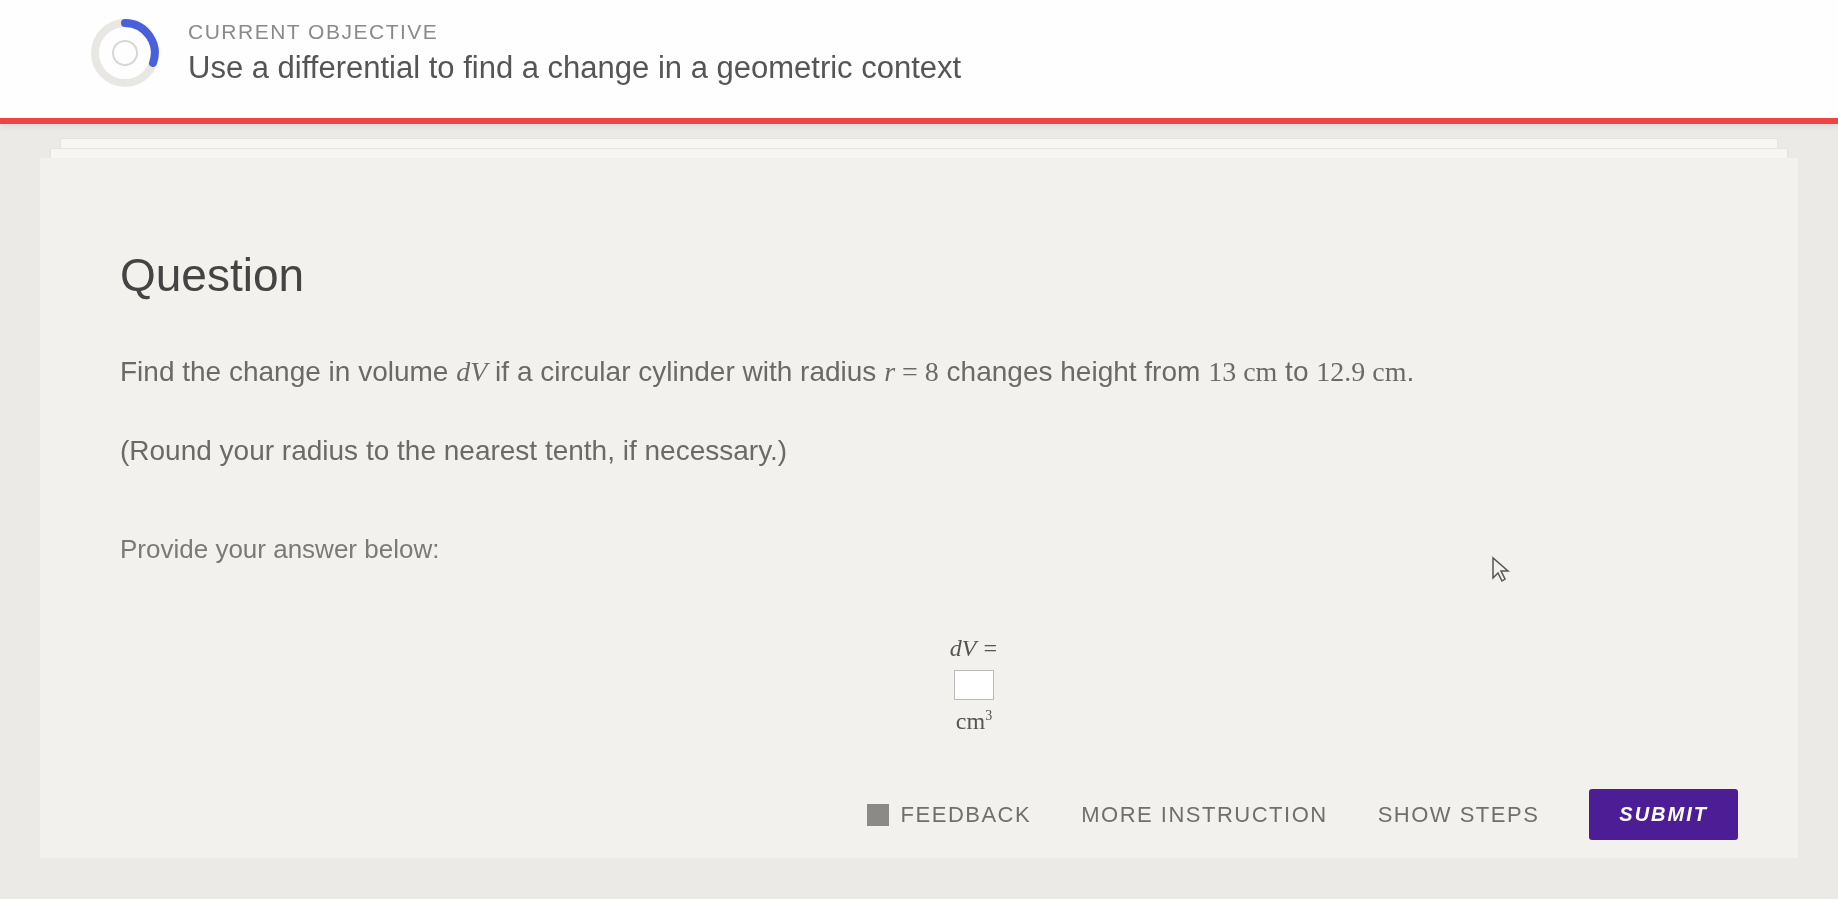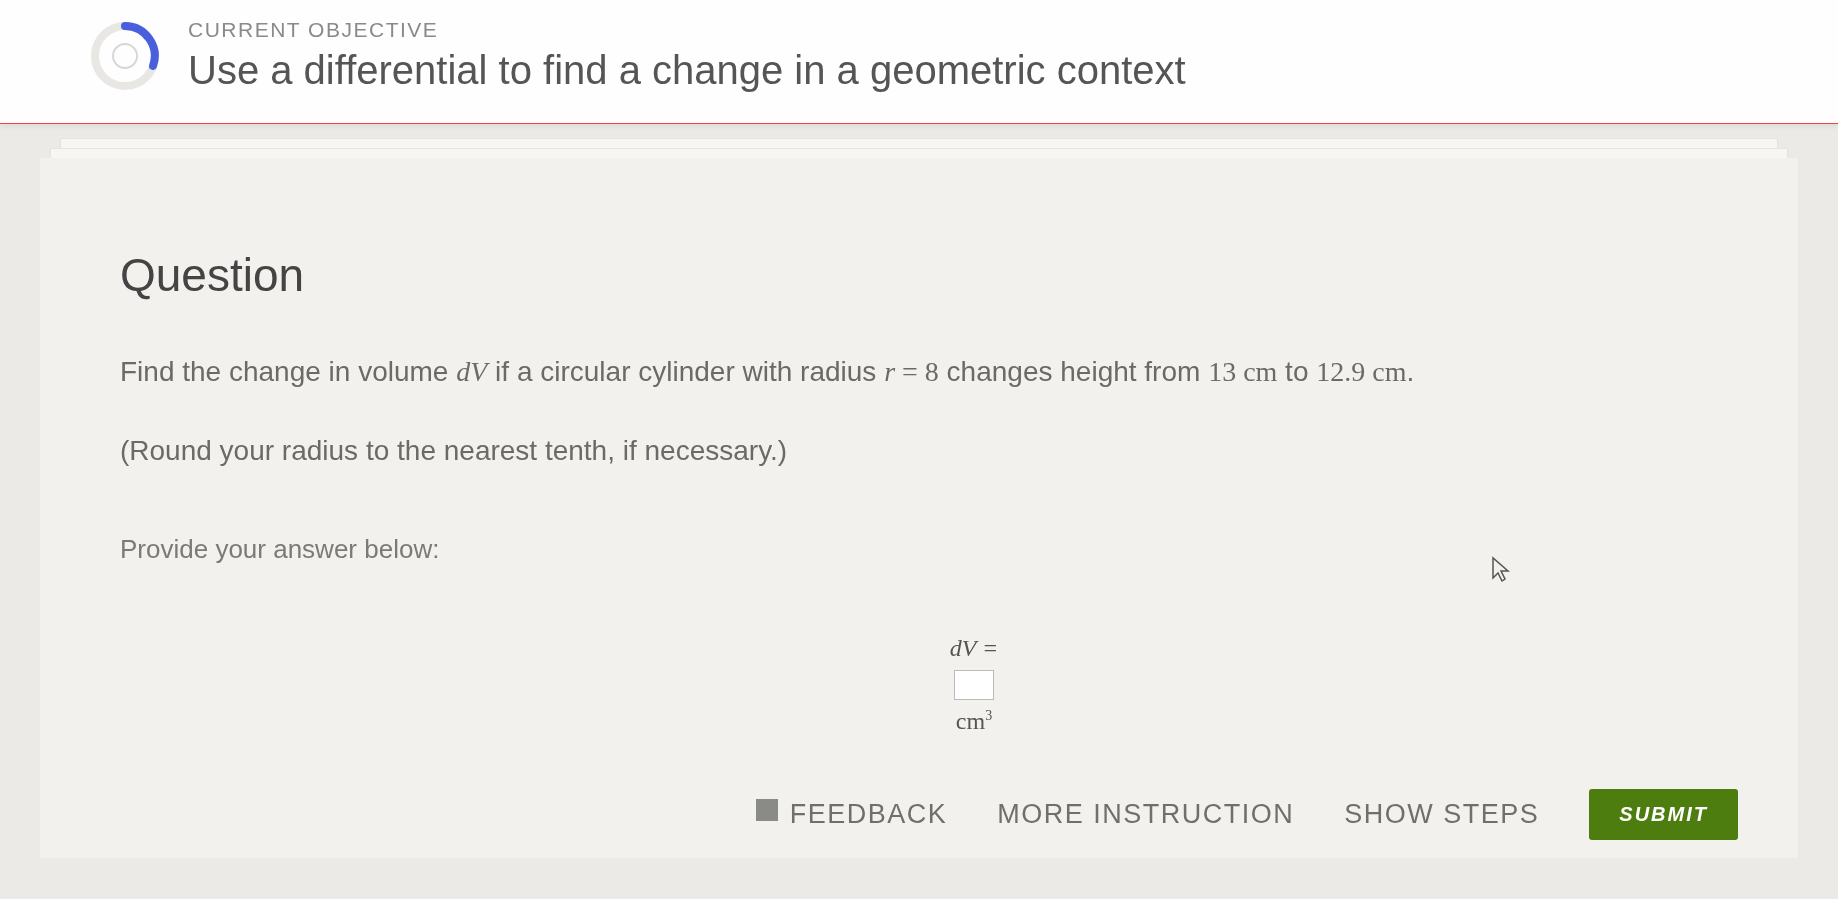--- a/index.html
+++ b/index.html
@@ -10,37 +10,37 @@
     width: 1838px;
     height: 899px;
     overflow: hidden;
   }
   .header-card {
     background: #fefefe;
     padding: 18px 60px 30px 90px;
     display: flex;
     align-items: center;
     gap: 28px;
-    border-bottom: 1px solid #ef4444;
+    border-bottom: 6px solid #ef4444;
     box-shadow: 0 2px 6px rgba(0,0,0,0.08);
     margin-bottom: 14px;
   }
   .progress-ring {
     width: 70px;
     height: 70px;
     flex-shrink: 0;
   }
   .obj-label {
     font-size: 21px;
     letter-spacing: 1.5px;
     color: #8a8a88;
     margin-bottom: 6px;
   }
   .obj-text {
-    font-size: 40px;
+    font-size: 31px;
     color: #555;
     font-weight: 400;
   }
   .stack {
     position: relative;
     margin: 0 40px;
   }
   .stack-layer {
     background: #f7f6f3;
     border: 1px solid #e5e4e0;
@@ -101,36 +101,36 @@
   .answer-unit sup { font-size: 14px; vertical-align: super; }
   .footer-bar {
     position: absolute;
     bottom: 18px;
     right: 60px;
     display: flex;
     align-items: center;
     gap: 50px;
   }
   .fb-item {
-    font-size: 27px;
+    font-size: 22px;
     letter-spacing: 1.5px;
     color: #6f6f6d;
     display: flex;
-    align-items: flex-start;
+    align-items: center;
     gap: 12px;
     cursor: pointer;
   }
   .fb-icon {
     width: 22px;
     height: 22px;
     background: #8a8a87;
     display: inline-block;
   }
   .submit-btn {
-    background: #4d7c0f;
+    background: #4c1d95;
     color: #fff;
     font-size: 20px;
     letter-spacing: 2px;
     padding: 14px 30px;
     border: none;
     border-radius: 3px;
     cursor: pointer;
     font-style: italic;
     font-weight: 600;
   }

